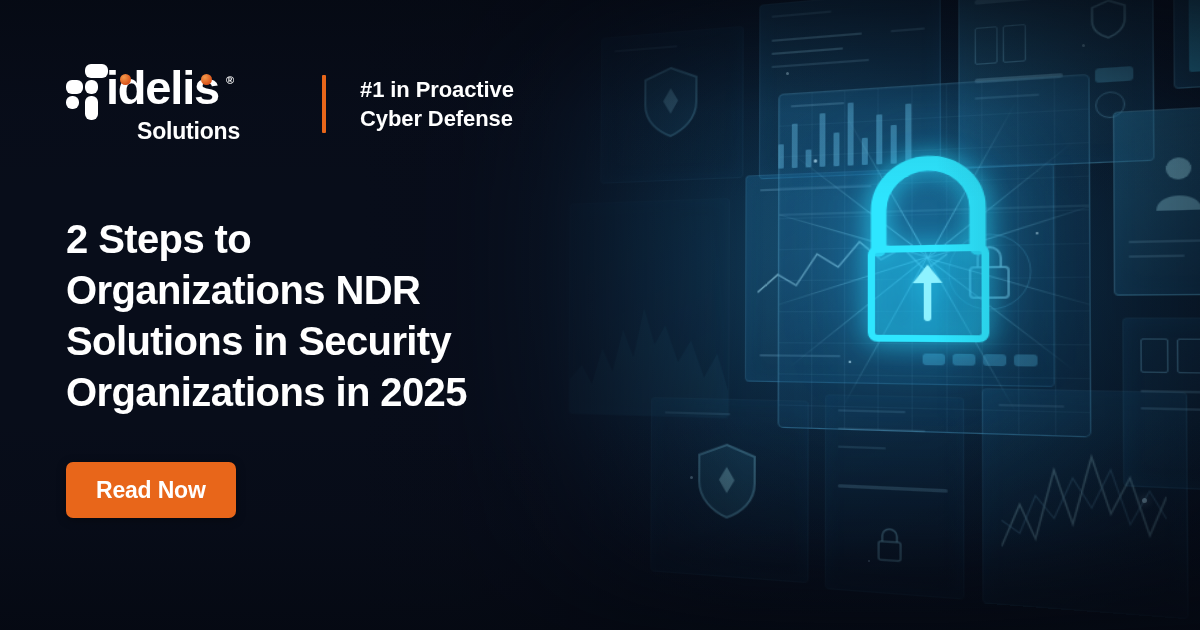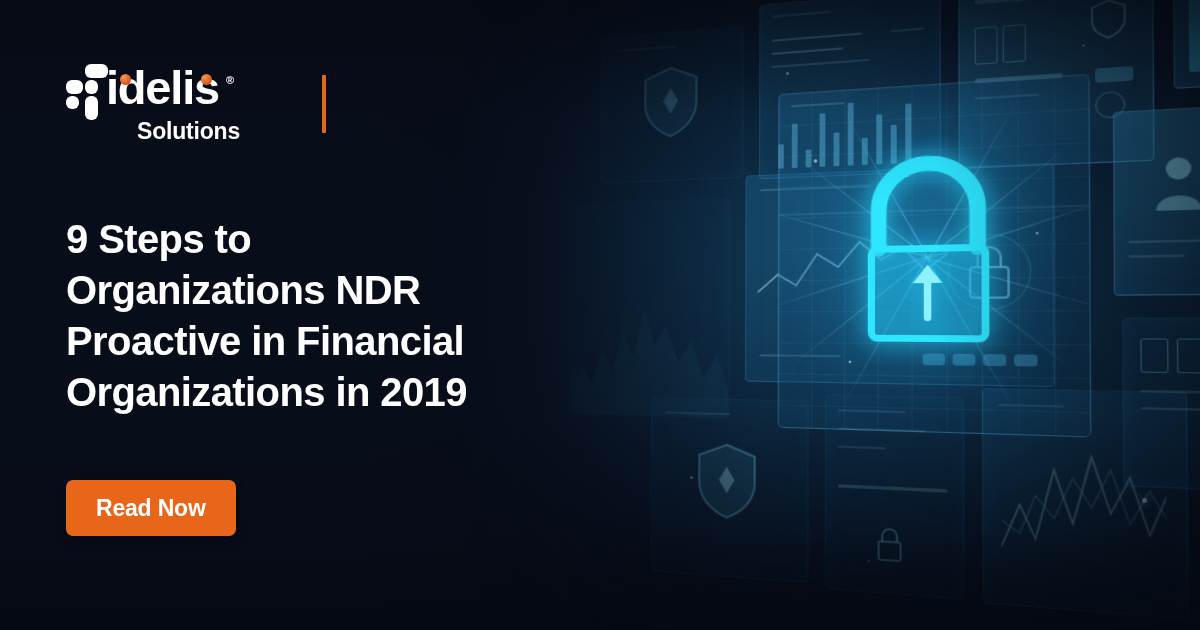--- a/index.html
+++ b/index.html
@@ -93,21 +93,21 @@
   .divider{width:4px;height:58px;background:#e8661a;margin:0 34px 0 84px;border-radius:1px;}
   .tagline{font-size:22px;line-height:29px;font-weight:700;color:#fff;letter-spacing:-.1px;}
 
   .headline{
     position:absolute;left:66px;top:214px;width:560px;
     font-size:40px;line-height:51px;font-weight:700;color:#fff;letter-spacing:-.6px;
   }
   .headline div{white-space:nowrap;}
 
   .cta{
-    position:absolute;left:66px;top:480px;
+    position:absolute;left:66px;top:462px;
     display:inline-flex;align-items:center;justify-content:center;
     height:56px;padding:0 30px;border-radius:7px;
     background:#e8661a;color:#fff;font-size:23px;font-weight:700;letter-spacing:-.2px;
     box-shadow:0 2px 10px rgba(0,0,0,.35);
   }
 </style>
 </head>
 <body>
 
 <div class="card">
@@ -299,24 +299,28 @@
         </div>
         <div class="word">idelis</div>
         <div class="dot" style="left:54px;top:12px;"></div>
         <div class="dot" style="left:135px;top:12px;"></div>
         <div class="reg" style="left:160px;top:12px;">®</div>
         <div class="sec">Solutions</div>
       </div>
 
       <div class="divider"></div>
 
+      <div class="tagline">
+        <div>#1 in Proactive</div>
+        <div>Cyber Defense</div>
+      </div>
     </div>
 
     <div class="headline">
-      <div>9 Steps to</div>
+      <div>2 Steps to</div>
       <div>Organizations NDR</div>
-      <div>Proactive in Financial</div>
-      <div>Organizations in 2019</div>
+      <div>Solutions in Security</div>
+      <div>Organizations in 2025</div>
     </div>
 
     <div class="cta">Read Now</div>
   </div>
 </div>
 
 </body></html>

